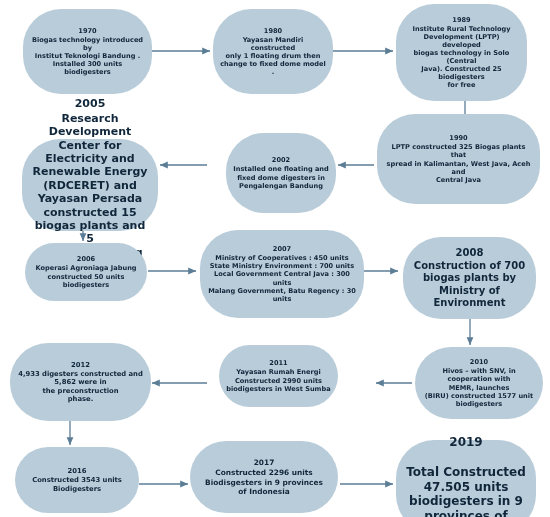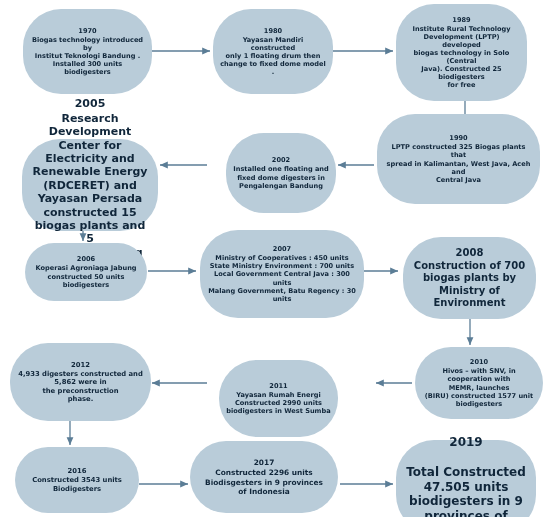--- a/index.html
+++ b/index.html
@@ -147,21 +147,21 @@
 Ministry of Environment</span></span>
   </div>
 
   <div class="node italic" style="left:415px; top:347px; width:128px; height:72px; font-size:6.6px;">
     <span class="txt"><span class="year">2010</span><span>Hivos – with SNV, in cooperation with
 MEMR, launches
 (BIRU) constructed 1577 unit
 biodigesters</span></span>
   </div>
 
-  <div class="node italic" style="left:219px; top:345px; width:119px; height:77px; font-size:6.6px;margin-top:15px;">
+  <div class="node italic" style="left:219px; top:345px; width:119px; height:62px; font-size:6.6px;">
     <span class="txt"><span class="year">2011</span><span>Yayasan Rumah Energi
 Constructed 2990 units
 biodigesters in West Sumba</span></span>
   </div>
 
   <div class="node italic" style="left:10px; top:343px; width:141px; height:78px; font-size:6.8px;">
     <span class="txt"><span class="year">2012</span><span>4,933 digesters constructed and
 5,862 were in
 the preconstruction
 phase.</span></span>

